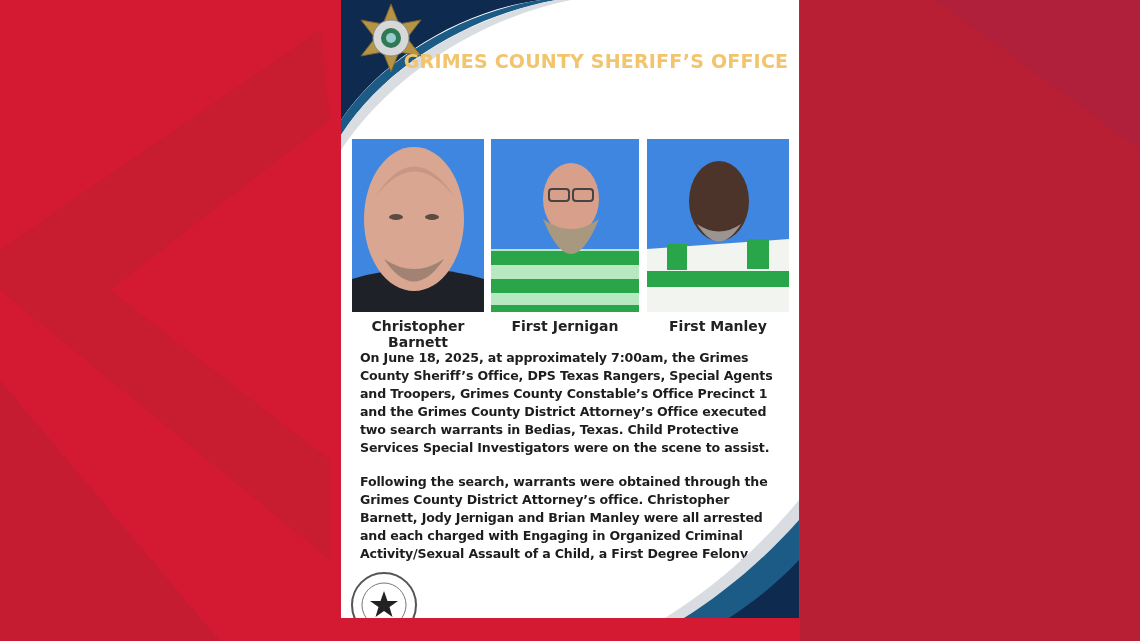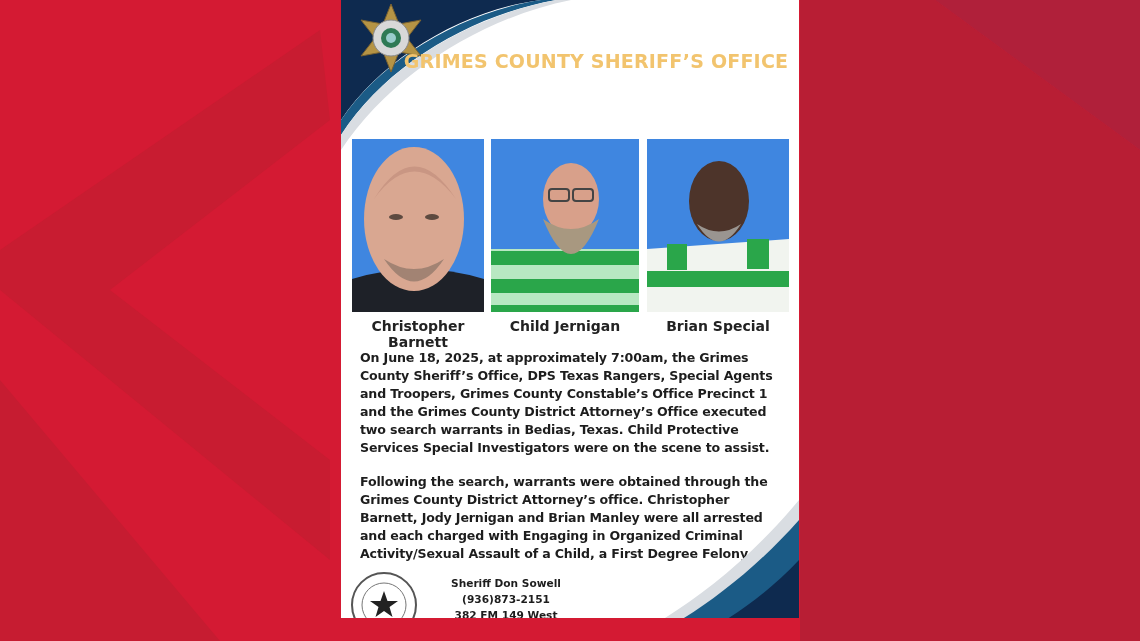--- a/index.html
+++ b/index.html
@@ -93,49 +93,43 @@
       <path d="M0,110 L148,110 L148,173 L0,173 Z" fill="#b8e8c2"></path>
       <rect x="0" y="112" width="148" height="14" fill="#2aa64a"></rect>
       <rect x="0" y="140" width="148" height="14" fill="#2aa64a"></rect>
       <rect x="0" y="166" width="148" height="7" fill="#2aa64a"></rect>
       <ellipse cx="80" cy="60" rx="28" ry="36" fill="#d8a08a"></ellipse>
       <path d="M52,80 Q80,150 108,80 Q80,100 52,80 Z" fill="#a89880"></path>
       <rect x="58" y="50" width="20" height="12" rx="3" fill="none" stroke="#444" stroke-width="2"></rect>
       <rect x="82" y="50" width="20" height="12" rx="3" fill="none" stroke="#444" stroke-width="2"></rect>
     </svg>
   </div>
-  <div class="caption" style="left:150px; width:148px;">Child Jernigan</div>
+  <div class="caption" style="left:150px; width:148px;">First Jernigan</div>
 
   <div class="photo" style="left:306px; width:142px;">
     <svg viewBox="0 0 142 173" preserveAspectRatio="none">
       <rect width="142" height="173" fill="#3f86e0"></rect>
       <path d="M0,110 L142,100 L142,173 L0,173 Z" fill="#f1f4ef"></path>
       <rect x="0" y="132" width="142" height="16" fill="#2aa64a"></rect>
       <rect x="20" y="105" width="20" height="26" fill="#2aa64a"></rect>
       <rect x="100" y="100" width="22" height="30" fill="#2aa64a"></rect>
       <ellipse cx="72" cy="62" rx="30" ry="40" fill="#4d342a"></ellipse>
       <path d="M50,85 Q72,120 94,85 Q72,100 50,85 Z" fill="#9a9590"></path>
     </svg>
   </div>
-  <div class="caption" style="left:306px; width:142px;">Brian Special</div>
+  <div class="caption" style="left:306px; width:142px;">First Manley</div>
 
   <div class="para" style="top:349px;">On June 18, 2025, at approximately 7:00am, the Grimes County Sheriff’s Office, DPS Texas Rangers, Special Agents and Troopers, Grimes County Constable’s Office Precinct 1 and the Grimes County District Attorney’s Office executed two search warrants in Bedias, Texas. Child Protective Services Special Investigators were on the scene to assist.</div>
   <div class="para" style="top:473px;">Following the search, warrants were obtained through the Grimes County District Attorney’s office. Christopher Barnett, Jody Jernigan and Brian Manley were all arrested and each charged with Engaging in Organized Criminal Activity/Sexual Assault of a Child, a First Degree Felony.</div>
 
   <svg class="swoosh-bottom" viewBox="0 0 458 161">
     <path d="M458,20 C400,90 330,140 280,161 L458,161 Z" fill="#d9dde2"></path>
     <path d="M458,40 C405,100 340,145 298,161 L458,161 Z" fill="#1b5b86"></path>
     <path d="M458,80 C420,120 375,150 340,161 L458,161 Z" fill="#0e2a4f"></path>
   </svg>
 
   <svg class="seal" viewBox="0 0 68 68">
     <circle cx="34" cy="34" r="32" fill="#ffffff" stroke="#555" stroke-width="2"></circle>
     <circle cx="34" cy="34" r="22" fill="none" stroke="#777" stroke-width="1"></circle>
     <polygon points="34,20 37.5,30 48,30 39.5,36 42.5,46 34,40 25.5,46 28.5,36 20,30 30.5,30" fill="#222"></polygon>
   </svg>
 
-  <div class="contact">
-    <div>Sheriff Don Sowell</div>
-    <div>(936)873-2151</div>
-    <div>382 FM 149 West</div>
-    <div>Anderson, Texas 77830</div>
-  </div>
 </div>
 
 </body></html>

